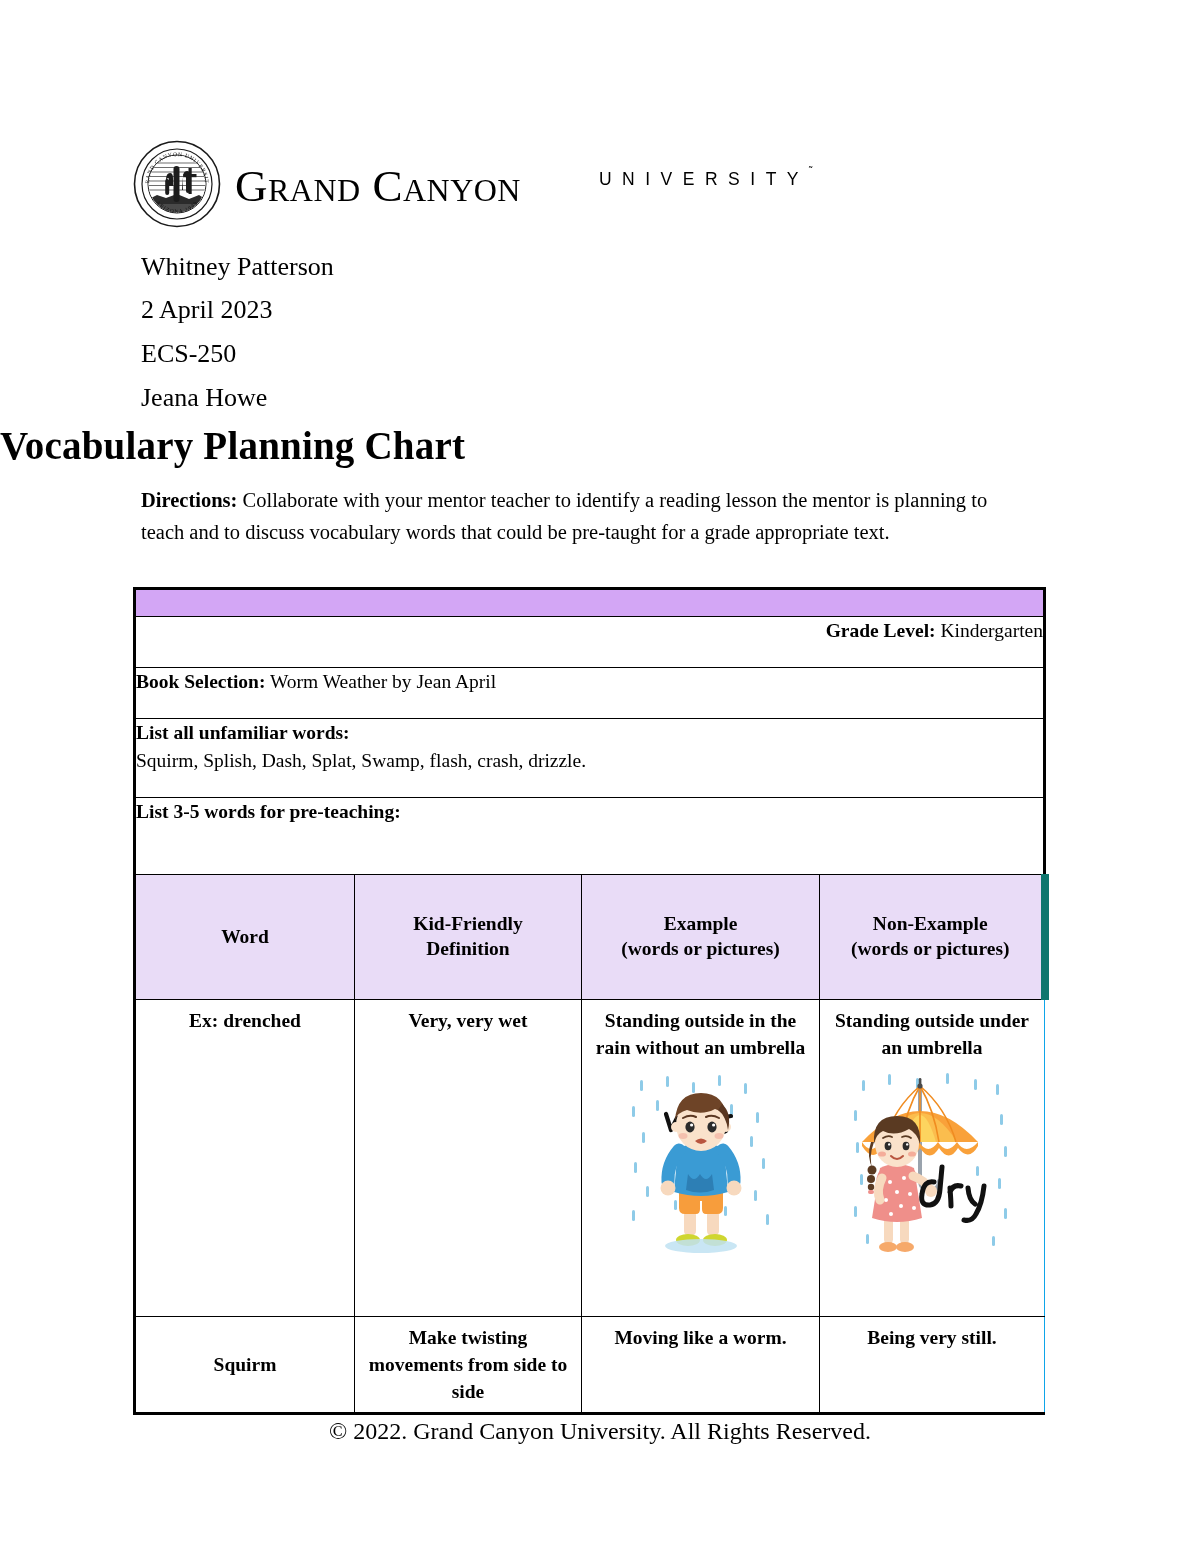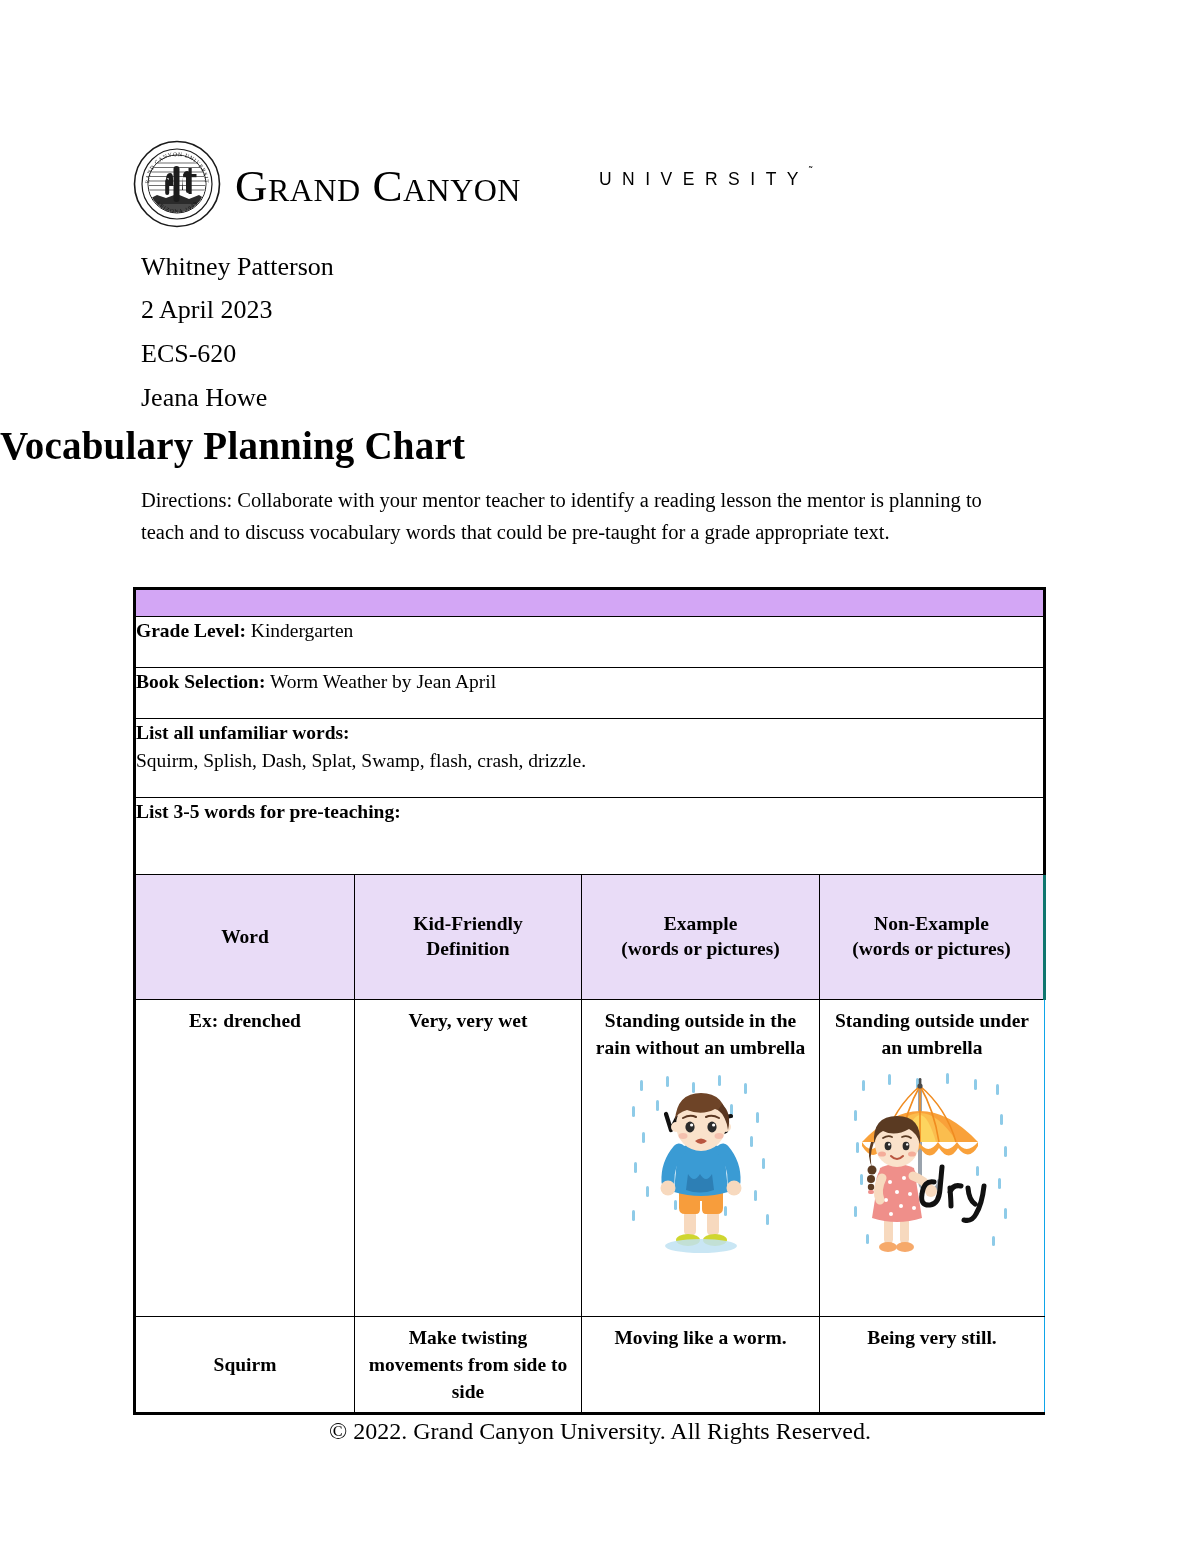--- a/index.html
+++ b/index.html
@@ -94,21 +94,21 @@
   }
 
   .directions {
     position: absolute;
     left: 141px;
     top: 485px;
     width: 878px;
     font-size: 20.5px;
     line-height: 1.55;
   }
-  .directions b { font-weight: normal; }
+  .directions b { font-weight: bold; }
 
   
   .vtable {
     position: absolute;
     left: 133px;
     top: 587px;
     width: 910px;
     border-collapse: collapse;
     table-layout: fixed;
   }
@@ -129,37 +129,37 @@
     border-right: 3px solid #000;
     border-bottom: 1.5px solid #000;
   }
 
   .info-cell {
     padding: 7px 8px 0 8px;
     line-height: 1.45;
   }
   .info-cell .lbl { font-weight: bold; }
 
-  .r-grade td { height: 50px; }
+  .r-grade td { height: 50px; text-align: right; }
   .r-book td  { height: 50px; }
   .r-unfam td { height: 78px; }
   .r-pre td   { height: 76px; }
 
   .hdr-row td {
     background: #e9dcf7;
     text-align: center;
     vertical-align: middle;
     font-weight: bold;
     font-size: 19.5px;
     line-height: 1.28;
     height: 116px;
     padding: 4px 6px;
   }
   .hdr-row td.col-word { border-left: 3px solid #000; margin-top: 47px; }
-  .hdr-row td.col-nonex { border-right: 3px solid #0f766e; }
+  .hdr-row td.col-nonex { border-right: 8px solid #0f766e; }
   .hdr-row .sub { display: block; }
 
   .data-row td {
     text-align: center;
     vertical-align: top;
     font-weight: bold;
     font-size: 19.5px;
     line-height: 1.38;
     padding: 8px 8px 6px 8px;
   }
@@ -250,21 +250,21 @@
     <div class="wordmark">
       <div class="wordmark-top">Grand Canyon</div>
       <div class="wordmark-bottom">
         <span>UNIVERSITY</span><span class="tm">˜</span>
       </div>
     </div>
   </div>
 
   <div class="meta-line m1">Whitney Patterson</div>
   <div class="meta-line m2">2 April 2023</div>
-  <div class="meta-line m3">ECS-620</div>
+  <div class="meta-line m3">ECS-250</div>
   <div class="meta-line m4">Jeana Howe</div>
 
   <div class="doc-title">Vocabulary Planning Chart</div>
 
   <div class="directions">
     <b>Directions:</b>
     <span>Collaborate with your mentor teacher to identify a reading lesson the mentor is planning to teach and to discuss vocabulary words that could be pre-taught for a grade appropriate text.</span>
   </div>
 
   <table class="vtable">

